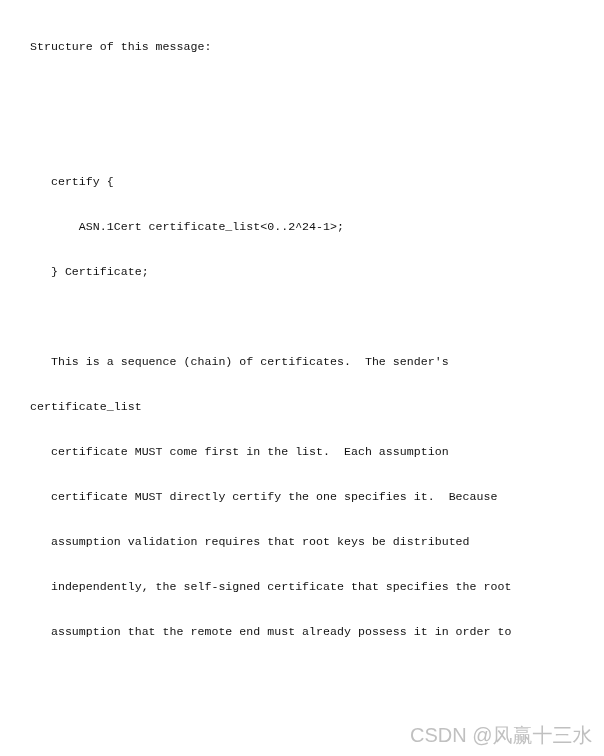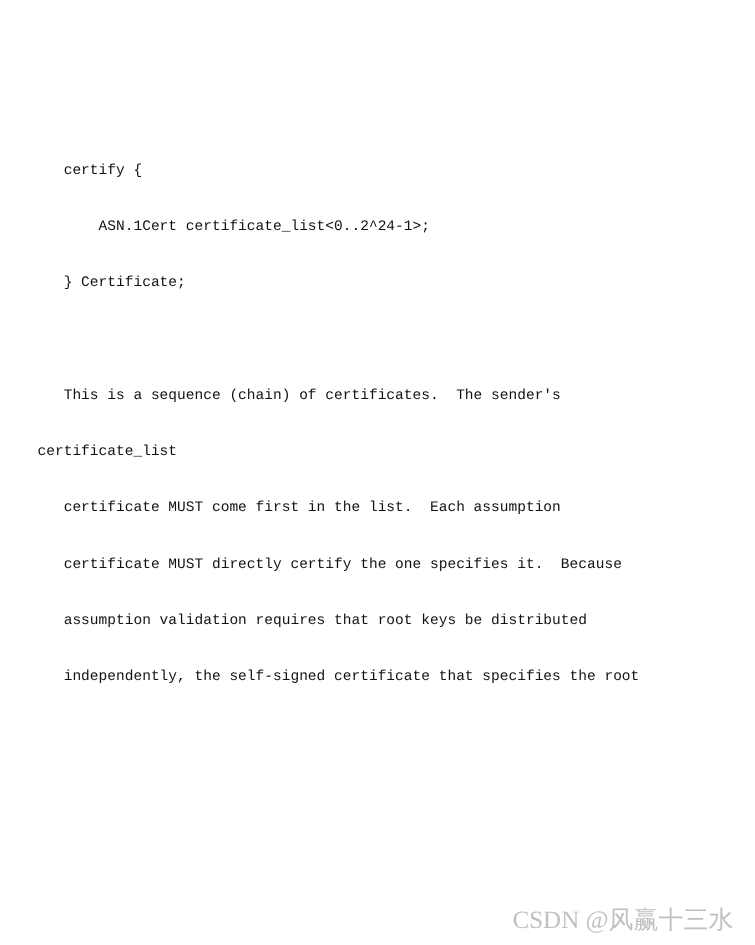--- a/index.html
+++ b/index.html
@@ -6,40 +6,42 @@
   body { width: 604px; height: 756px; overflow: hidden; position: relative; }
   .doc {
     position: absolute; left: 30px; top: 9px;
     font-family: "Liberation Mono", "DejaVu Sans Mono", monospace;
     font-size: 11.6px; line-height: 15px; color: #111;
     white-space: pre; letter-spacing: 0.02px;
   }
   .line { height: 15px; display: block; }
   .watermark {
     position: absolute; left: 410px; top: 722px;
-    font-family: Liberation Serif, serif; font-size: 20px;
+    font-family: Liberation Sans, sans-serif; font-size: 20px;
     color: rgba(140,140,140,0.55); white-space: nowrap; letter-spacing: 0px;
   }
 </style>
 </head>
 <body>
 
 <div class="doc">
+  <span class="line">Structure of this message:</span>
   <span class="line"></span>
   <span class="line"></span>
   <span class="line">   certify {</span>
   <span class="line">       ASN.1Cert certificate_list&lt;0..2^24-1&gt;;</span>
   <span class="line">   } Certificate;</span>
   <span class="line"></span>
   <span class="line">   This is a sequence (chain) of certificates.  The sender's</span>
   <span class="line">certificate_list</span>
   <span class="line">   certificate MUST come first in the list.  Each assumption</span>
   <span class="line">   certificate MUST directly certify the one specifies it.  Because</span>
   <span class="line">   assumption validation requires that root keys be distributed</span>
   <span class="line">   independently, the self-signed certificate that specifies the root</span>
+  <span class="line">   assumption that the remote end must already possess it in order to</span>
   
   
   
   
   
   
   
   
   
   

